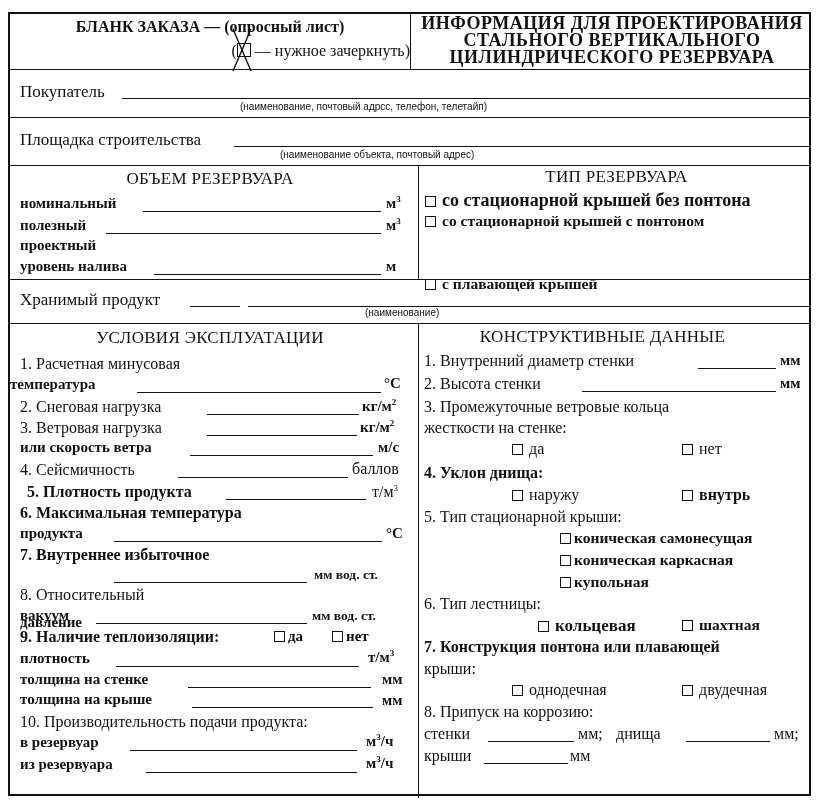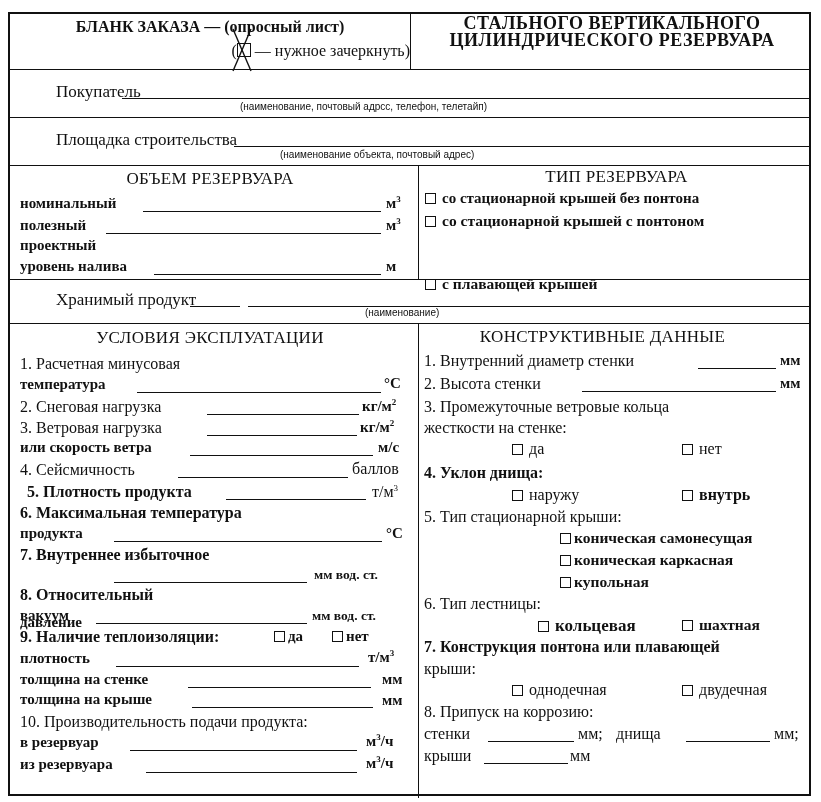--- a/index.html
+++ b/index.html
@@ -7,21 +7,21 @@
          font-family:"Liberation Serif", "DejaVu Serif", serif; color:#111; }
   .form { position:absolute; left:8px; top:12px; width:803px; height:784px;
           border:2px solid #111; box-sizing:border-box; }
   .hline { position:absolute; left:0; right:0; height:0; border-top:1.5px solid #111; }
   .vline { position:absolute; width:0; border-left:1.5px solid #111; }
   .abs { position:absolute; white-space:nowrap; }
   .u { display:inline-block; border-bottom:1.2px solid #111; height:14px; vertical-align:baseline; }
   .sup { font-size:9px; vertical-align:super; line-height:0; }
   .box { display:inline-block; width:11px; height:11px; border:1.6px solid #111; box-sizing:border-box; vertical-align:-1px; margin-right:6px; }
   .small { font-size:10px; font-family:"Liberation Sans", "DejaVu Sans", sans-serif; }
-  .f17 { font-size:17px;margin-left:36px; }
+  .f17 { font-size:17px; }
   .hdr { font-size:18px; font-weight:bold; letter-spacing:0.5px; text-align:center; line-height:17px; }
   .sec { font-size:17px; text-align:center; letter-spacing:0.3px; }
   .lbl { font-size:15px; font-weight:bold; }
   .lblr { font-size:16px; }
 </style>
 </head>
 <body>
 
 <div class="form">
 
@@ -29,20 +29,21 @@
   <div class="abs" style="left:0; width:400px; top:4px; text-align:center; font-size:16px; font-weight:bold;">БЛАНК ЗАКАЗА — (опросный лист)</div>
   <div class="abs" style="left:0; width:400px; top:28px; text-align:right; font-size:16px;">
     <span>(</span><span style="display:inline-block; position:relative; width:12px; height:12px; border:1.8px solid #111; vertical-align:-1px; margin-right:4px;">
       <svg width="22" height="44" viewBox="0 0 22 44" style="position:absolute; left:-7px; top:-16px;">
           <line x1="2" y1="1" x2="20" y2="43" stroke="#111" stroke-width="1.4"></line>
           <line x1="20" y1="1" x2="2" y2="43" stroke="#111" stroke-width="1.4"></line>
         </svg>
     </span><span>— нужное зачеркнуть)</span>
   </div>
   <div class="abs hdr" style="left:402px; width:400px; top:1px;">
+    <div>ИНФОРМАЦИЯ ДЛЯ ПРОЕКТИРОВАНИЯ</div>
     <div>СТАЛЬНОГО ВЕРТИКАЛЬНОГО</div>
     <div>ЦИЛИНДРИЧЕСКОГО РЕЗЕРВУАРА</div>
   </div>
   <div class="hline" style="top:55px;"></div>
 
   <div class="abs f17" style="left:10px; top:68px;">Покупатель</div>
   <div class="abs u" style="left:112px; top:70px; width:688px;"></div>
   <div class="abs small" style="left:230px; top:87px;">(наименование,  почтовый адрсс, телефон, телетайп)</div>
   <div class="hline" style="top:103px;"></div>
 
@@ -61,37 +62,37 @@
   <div class="abs lbl" style="left:10px; top:203px;">полезный</div>
   <div class="abs u" style="left:96px; top:205px; width:275px;"></div>
   <div class="abs lbl" style="left:376px; top:203px;"><span>м</span><span class="sup">3</span></div>
 
   <div class="abs lbl" style="left:10px; top:223px;">проектный</div>
   <div class="abs lbl" style="left:10px; top:244px;">уровень налива</div>
   <div class="abs u" style="left:144px; top:246px; width:227px;"></div>
   <div class="abs lbl" style="left:376px; top:244px;">м</div>
 
   <div class="abs sec" style="left:410px; width:393px; top:153px;">ТИП РЕЗЕРВУАРА</div>
-  <div class="abs lbl" style="left:415px; top:176px; font-size:15px;"><span class="box"></span><span>со стационарной крышей без понтона</span></div>
+  <div class="abs lbl" style="left:415px; top:176px; font-size:18px;"><span class="box"></span><span>со стационарной крышей без понтона</span></div>
   <div class="abs lbl" style="left:415px; top:198px; font-size:15.5px;"><span class="box"></span><span>со стационарной крышей с понтоном</span></div>
   <div class="abs lbl" style="left:415px; top:220px; font-size:15.5px;margin-top:41px;"><span class="box"></span><span>с плавающей крышей</span></div>
   <div class="hline" style="top:265px;"></div>
 
   <div class="abs f17" style="left:10px; top:276px;">Хранимый продукт</div>
   <div class="abs u" style="left:180px; top:278px; width:50px;"></div>
   <div class="abs u" style="left:238px; top:278px; width:562px;"></div>
   <div class="abs small" style="left:355px; top:293px;">(наименование)</div>
   <div class="hline" style="top:309px;"></div>
 
   <div class="vline" style="left:408px; top:309px; height:475px;"></div>
 
   <div class="abs sec" style="left:0; width:400px; top:314px;">УСЛОВИЯ ЭКСПЛУАТАЦИИ</div>
 
   <div class="abs lblr" style="left:10px; top:341px;">1. Расчетная минусовая</div>
-  <div class="abs lbl" style="left:10px; top:362px;">температура</div>
+  <div class="abs lbl" style="left:0; top:362px;">температура</div>
   <div class="abs u" style="left:127px; top:364px; width:244px;"></div>
   <div class="abs lbl" style="left:374px; top:361px;">°С</div>
 
   <div class="abs lblr" style="left:10px; top:384px;">2. Снеговая нагрузка</div>
   <div class="abs u" style="left:197px; top:386px; width:152px;"></div>
   <div class="abs lbl" style="left:352px; top:384px;"><span>кг/м</span><span class="sup">2</span></div>
 
   <div class="abs lblr" style="left:10px; top:405px;">3. Ветровая нагрузка</div>
   <div class="abs u" style="left:197px; top:407px; width:150px;"></div>
   <div class="abs lbl" style="left:350px; top:405px;"><span>кг/м</span><span class="sup">2</span></div>
@@ -111,21 +112,21 @@
   <div class="abs lblr" style="left:10px; top:490px; font-weight:bold;">6. Максимальная температура</div>
   <div class="abs lbl" style="left:10px; top:511px;">продукта</div>
   <div class="abs u" style="left:104px; top:513px; width:268px;"></div>
   <div class="abs lbl" style="left:376px; top:511px;">°С</div>
 
   <div class="abs lblr" style="left:10px; top:532px; font-weight:bold;">7. Внутреннее избыточное</div>
   <div class="abs lbl" style="left:10px; top:552px;margin-top:48px;">давление</div>
   <div class="abs u" style="left:104px; top:554px; width:193px;"></div>
   <div class="abs lbl" style="left:304px; top:553px; font-size:13.5px;">мм вод. ст.</div>
 
-  <div class="abs lblr" style="left:10px; top:572px; font-weight:bold;">8. Относительный</div>
+  <div class="abs lblr" style="left:10px; top:572px; font-weight:normal;">8. Относительный</div>
   <div class="abs lbl" style="left:10px; top:593px;">вакуум</div>
   <div class="abs u" style="left:86px; top:595px; width:211px;"></div>
   <div class="abs lbl" style="left:302px; top:594px; font-size:13.5px;">мм вод. ст.</div>
 
   <div class="abs lblr" style="left:10px; top:614px; font-weight:bold;">9. Наличие теплоизоляции:</div>
   <div class="abs lbl" style="left:264px; top:614px;"><span class="box" style="margin-right:3px;"></span><span>да</span></div>
   <div class="abs lbl" style="left:322px; top:614px;"><span class="box" style="margin-right:3px;"></span><span>нет</span></div>
 
   <div class="abs lbl" style="left:10px; top:636px;">плотность</div>
   <div class="abs u" style="left:106px; top:638px; width:243px;"></div>

